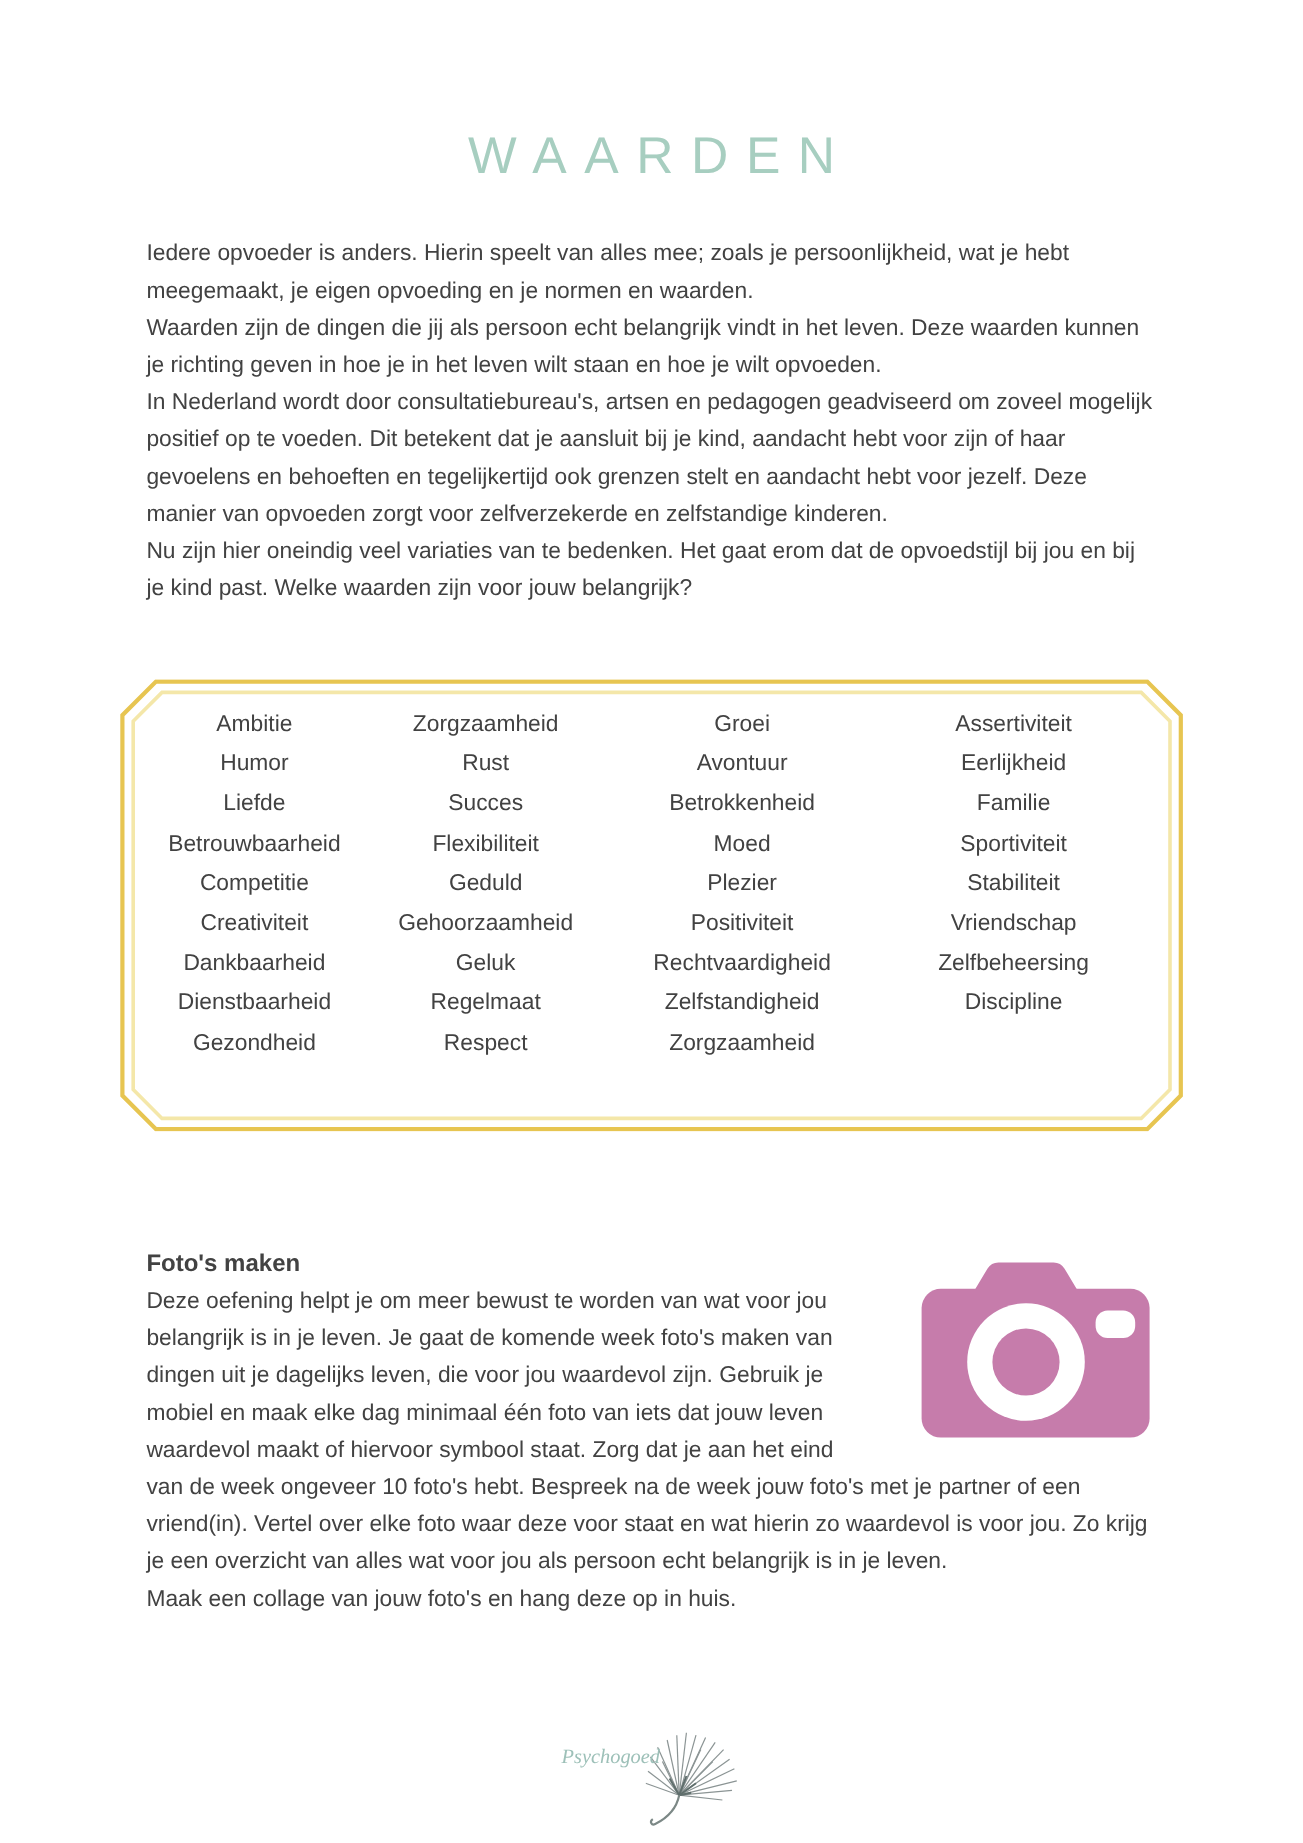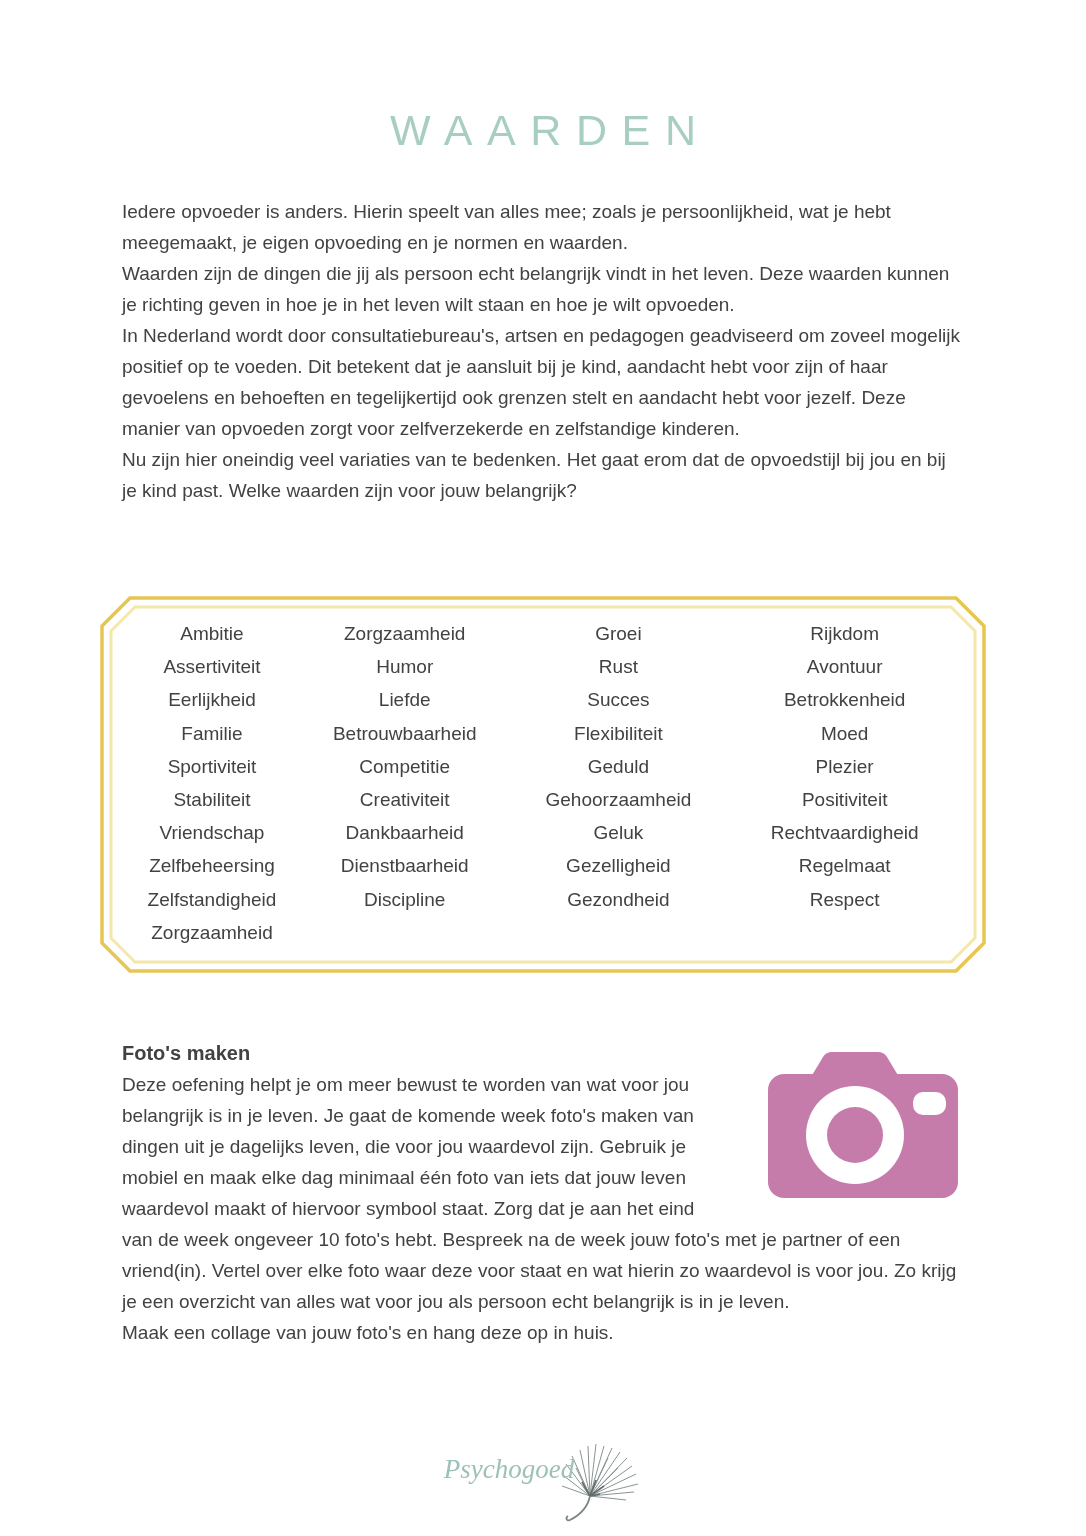--- a/index.html
+++ b/index.html
@@ -32,21 +32,21 @@
   .intro p { margin: 0; }
   .instruction {
     position: absolute;
     top: 528px; left: 122px; width: 842px;
     margin: 0;
     font-size: 19px;
     line-height: 31px;
   }
   .values-box {
     position: absolute;
-    top: 596px; left: 100px;
+    top: 566px; left: 100px;
     width: 886px; height: 377px;
   }
   .box-border { position: absolute; left: 0; top: 0; }
   .values-grid {
     position: absolute;
     left: 24px; right: 24px; top: 21px;
     display: grid;
     grid-template-columns: 21% 25% 26% 28%;
     grid-auto-rows: 33.2px;
   }
@@ -79,21 +79,21 @@
     position: absolute;
     top: 1438px; left: 0; width: 100%;
     display: flex;
     justify-content: center;
     align-items: flex-start;
   }
   .logo-text {
     display: inline-block;
     font-family: "Liberation Serif", serif;
     font-style: italic;
-    font-size: 27px;
+    font-size: 17px;
     color: var(--logo-teal, #9dc0b8);
     transform: translateX(6px);
     margin-top: 16px;
   }
   .dandelion { margin-left: -6px; }
 </style>
 </head>
 <body>
 
 <div class="page">
@@ -110,21 +110,20 @@
 
   <div class="values-box">
     <svg class="box-border" width="886" height="377" viewBox="0 0 886 377" aria-hidden="true">
       <polygon points="30,2 856,2 884,30 884,347 856,375 30,375 2,347 2,30" fill="none" stroke="var(--box-border-outer, #e7c551)" stroke-width="3.5"></polygon>
       <polygon points="35,11 851,11 875,35 875,342 851,366 35,366 11,342 11,35" fill="none" stroke="var(--box-border-inner, #f4e7a9)" stroke-width="3"></polygon>
     </svg>
     <div class="values-grid">
       <div class="value-cell">Ambitie</div>
       <div class="value-cell">Zorgzaamheid</div>
       <div class="value-cell">Groei</div>
-      <div class="value-cell">Rijkdom</div>
       <div class="value-cell">Assertiviteit</div>
       <div class="value-cell">Humor</div>
       <div class="value-cell">Rust</div>
       <div class="value-cell">Avontuur</div>
       <div class="value-cell">Eerlijkheid</div>
       <div class="value-cell">Liefde</div>
       <div class="value-cell">Succes</div>
       <div class="value-cell">Betrokkenheid</div>
       <div class="value-cell">Familie</div>
       <div class="value-cell">Betrouwbaarheid</div>
@@ -137,21 +136,20 @@
       <div class="value-cell">Stabiliteit</div>
       <div class="value-cell">Creativiteit</div>
       <div class="value-cell">Gehoorzaamheid</div>
       <div class="value-cell">Positiviteit</div>
       <div class="value-cell">Vriendschap</div>
       <div class="value-cell">Dankbaarheid</div>
       <div class="value-cell">Geluk</div>
       <div class="value-cell">Rechtvaardigheid</div>
       <div class="value-cell">Zelfbeheersing</div>
       <div class="value-cell">Dienstbaarheid</div>
-      <div class="value-cell">Gezelligheid</div>
       <div class="value-cell">Regelmaat</div>
       <div class="value-cell">Zelfstandigheid</div>
       <div class="value-cell">Discipline</div>
       <div class="value-cell">Gezondheid</div>
       <div class="value-cell">Respect</div>
       <div class="value-cell">Zorgzaamheid</div>
     </div>
   </div>
 
   <section class="photo-section">

